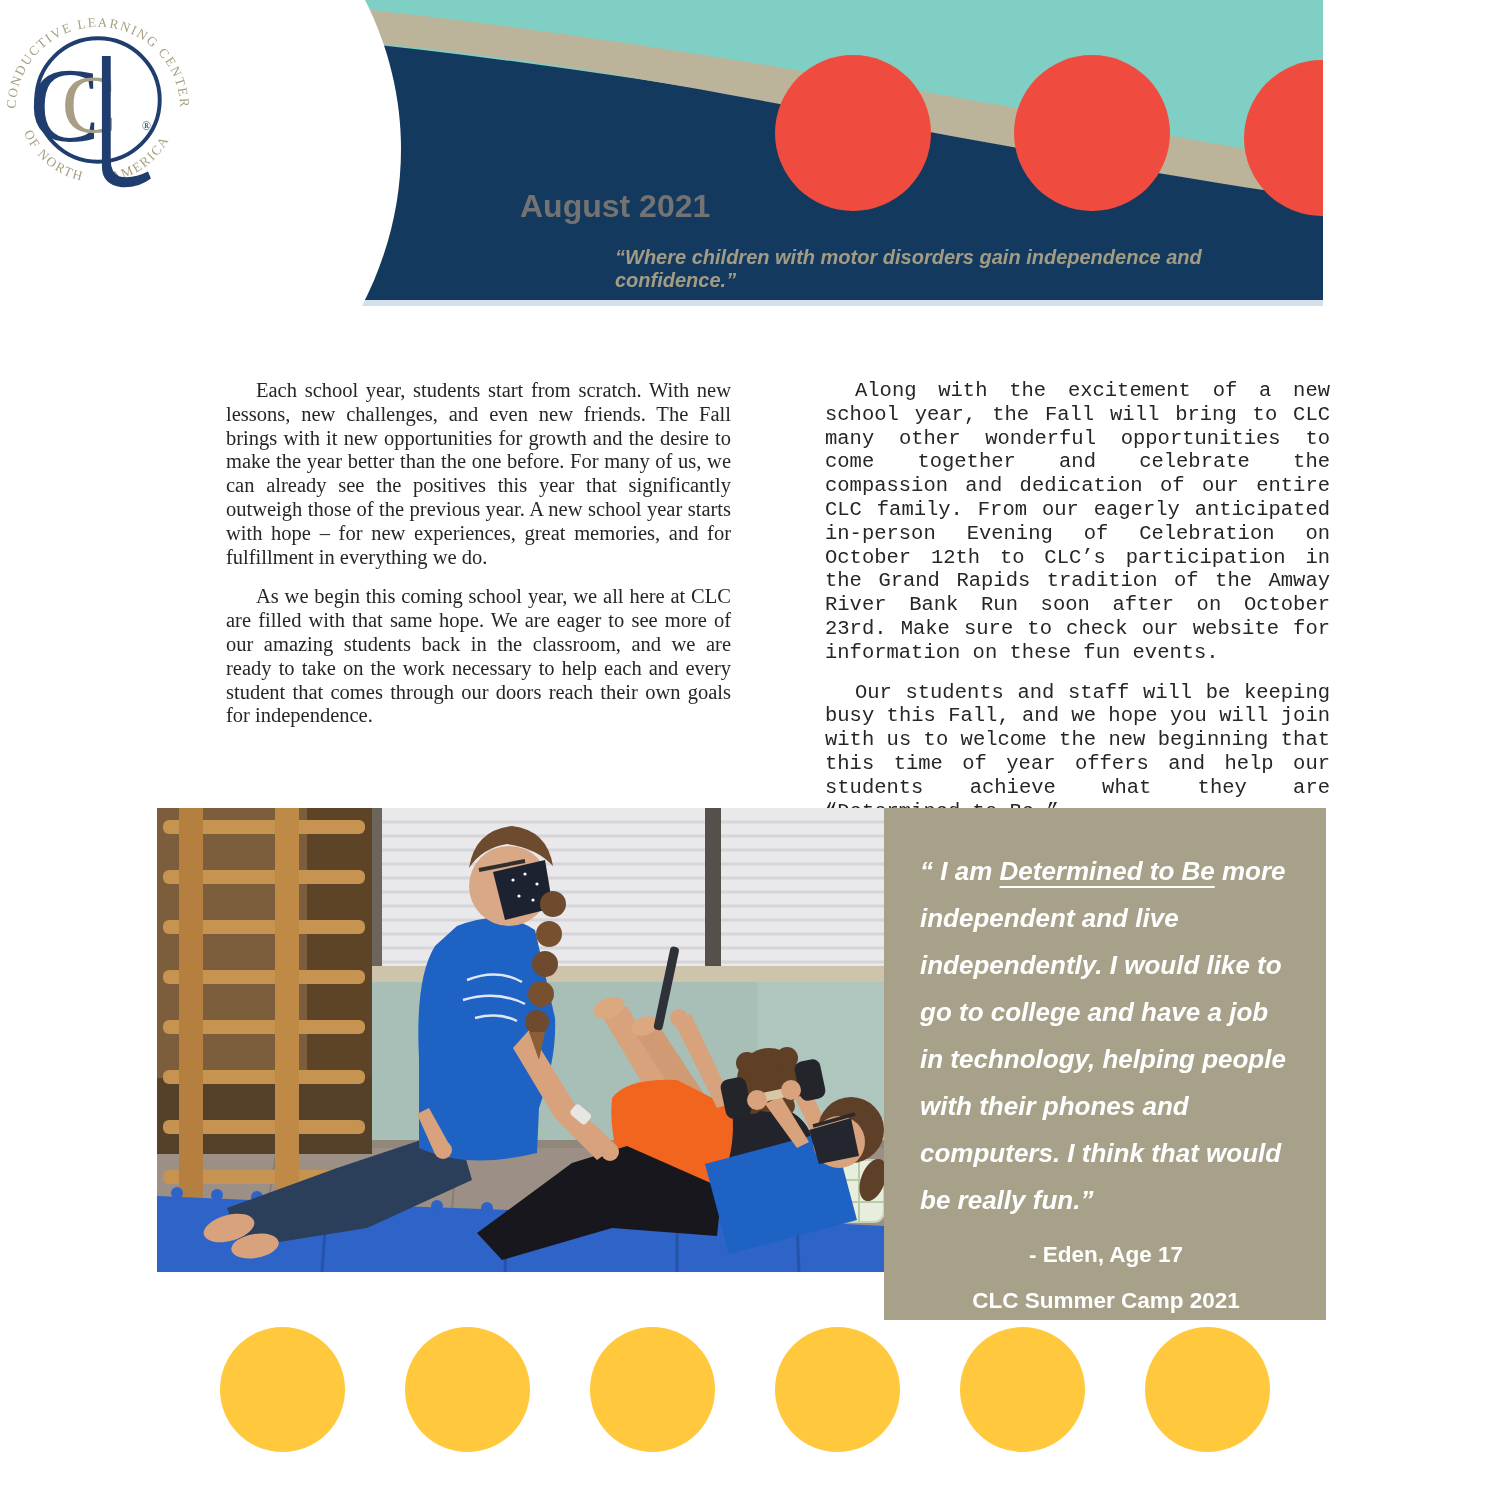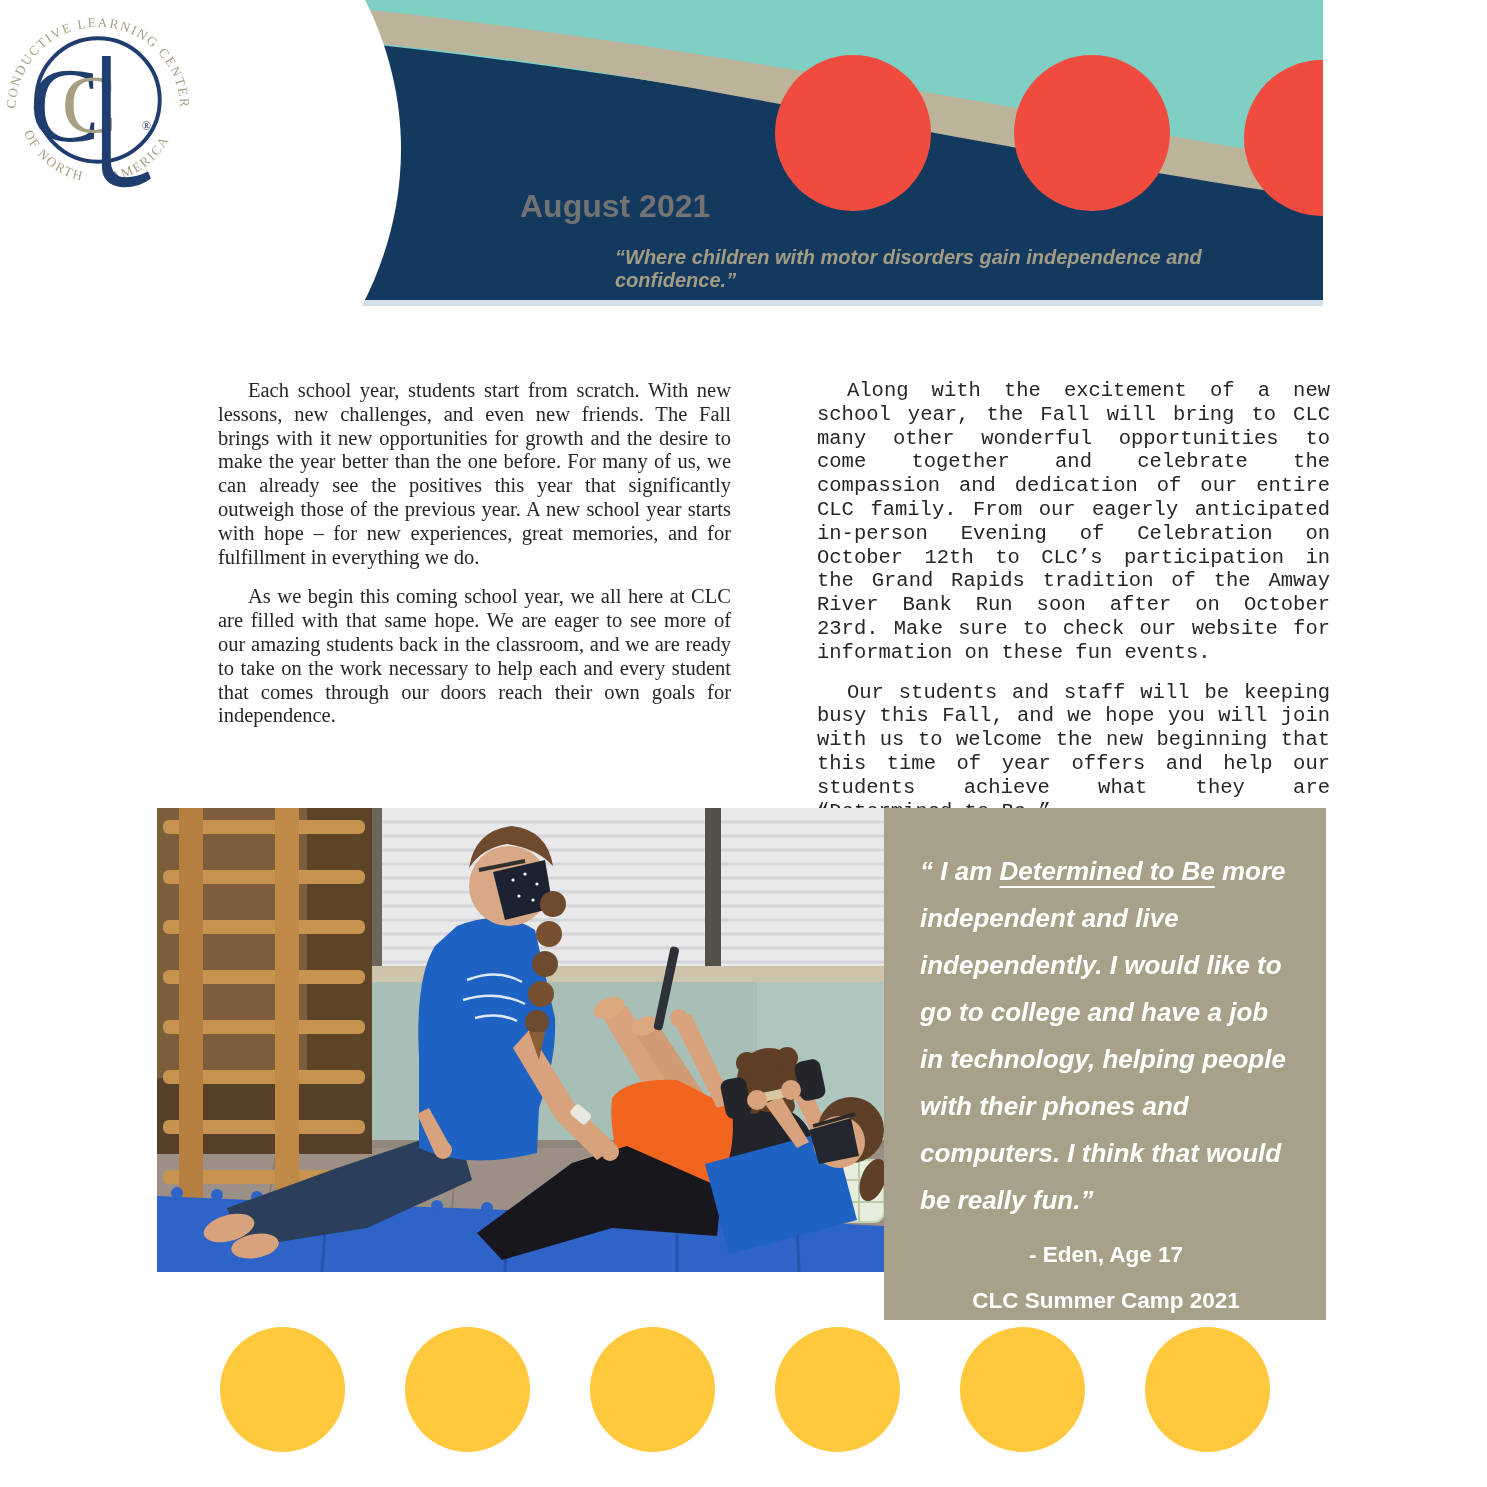--- a/index.html
+++ b/index.html
@@ -15,21 +15,21 @@
     font-family:Liberation Sans, sans-serif;font-weight:700;font-size:32px;color:#737373;}
   .masthead-tagline{position:absolute;left:615px;top:246px;width:690px;text-align:left;
     font-family:"Liberation Sans",sans-serif;font-style:italic;font-weight:700;
     font-size:20px;color:#A39C84;}
   .logo{position:absolute;left:168px;top:56px;width:196px;height:200px;}
   
   .dir-heading{position:absolute;left:217px;top:322px;
     font-family:"DejaVu Serif",serif;font-weight:700;font-size:43px;color:#1F3D6F;}
   .col{position:absolute;top:379px;width:513px;font-size:20.5px;line-height:23.8px;
     color:#262626;text-align:justify;}
-  .col p{margin:0 0 16px 0;text-indent:30px;}
+  .col p{margin:0 0 16px 8px;text-indent:30px;}
   .col-left{left:218px;}
   .col-right{left:817px;font-family:Liberation Mono, monospace;}
   .signatures{text-align:left;margin-top:10px;font-size:20.5px;line-height:23.8px;}
   
   .photo{position:absolute;left:157px;top:808px;width:727px;height:464px;overflow:hidden;}
   
   .quote-box{position:absolute;left:884px;top:808px;width:442px;height:512px;
     background:#A8A189;box-sizing:border-box;padding:40px 34px 0 36px;
     font-family:"Liberation Sans",sans-serif;color:#ffffff;}
   .quote-text{margin:0;font-size:26px;font-weight:700;font-style:italic;line-height:47px;}

